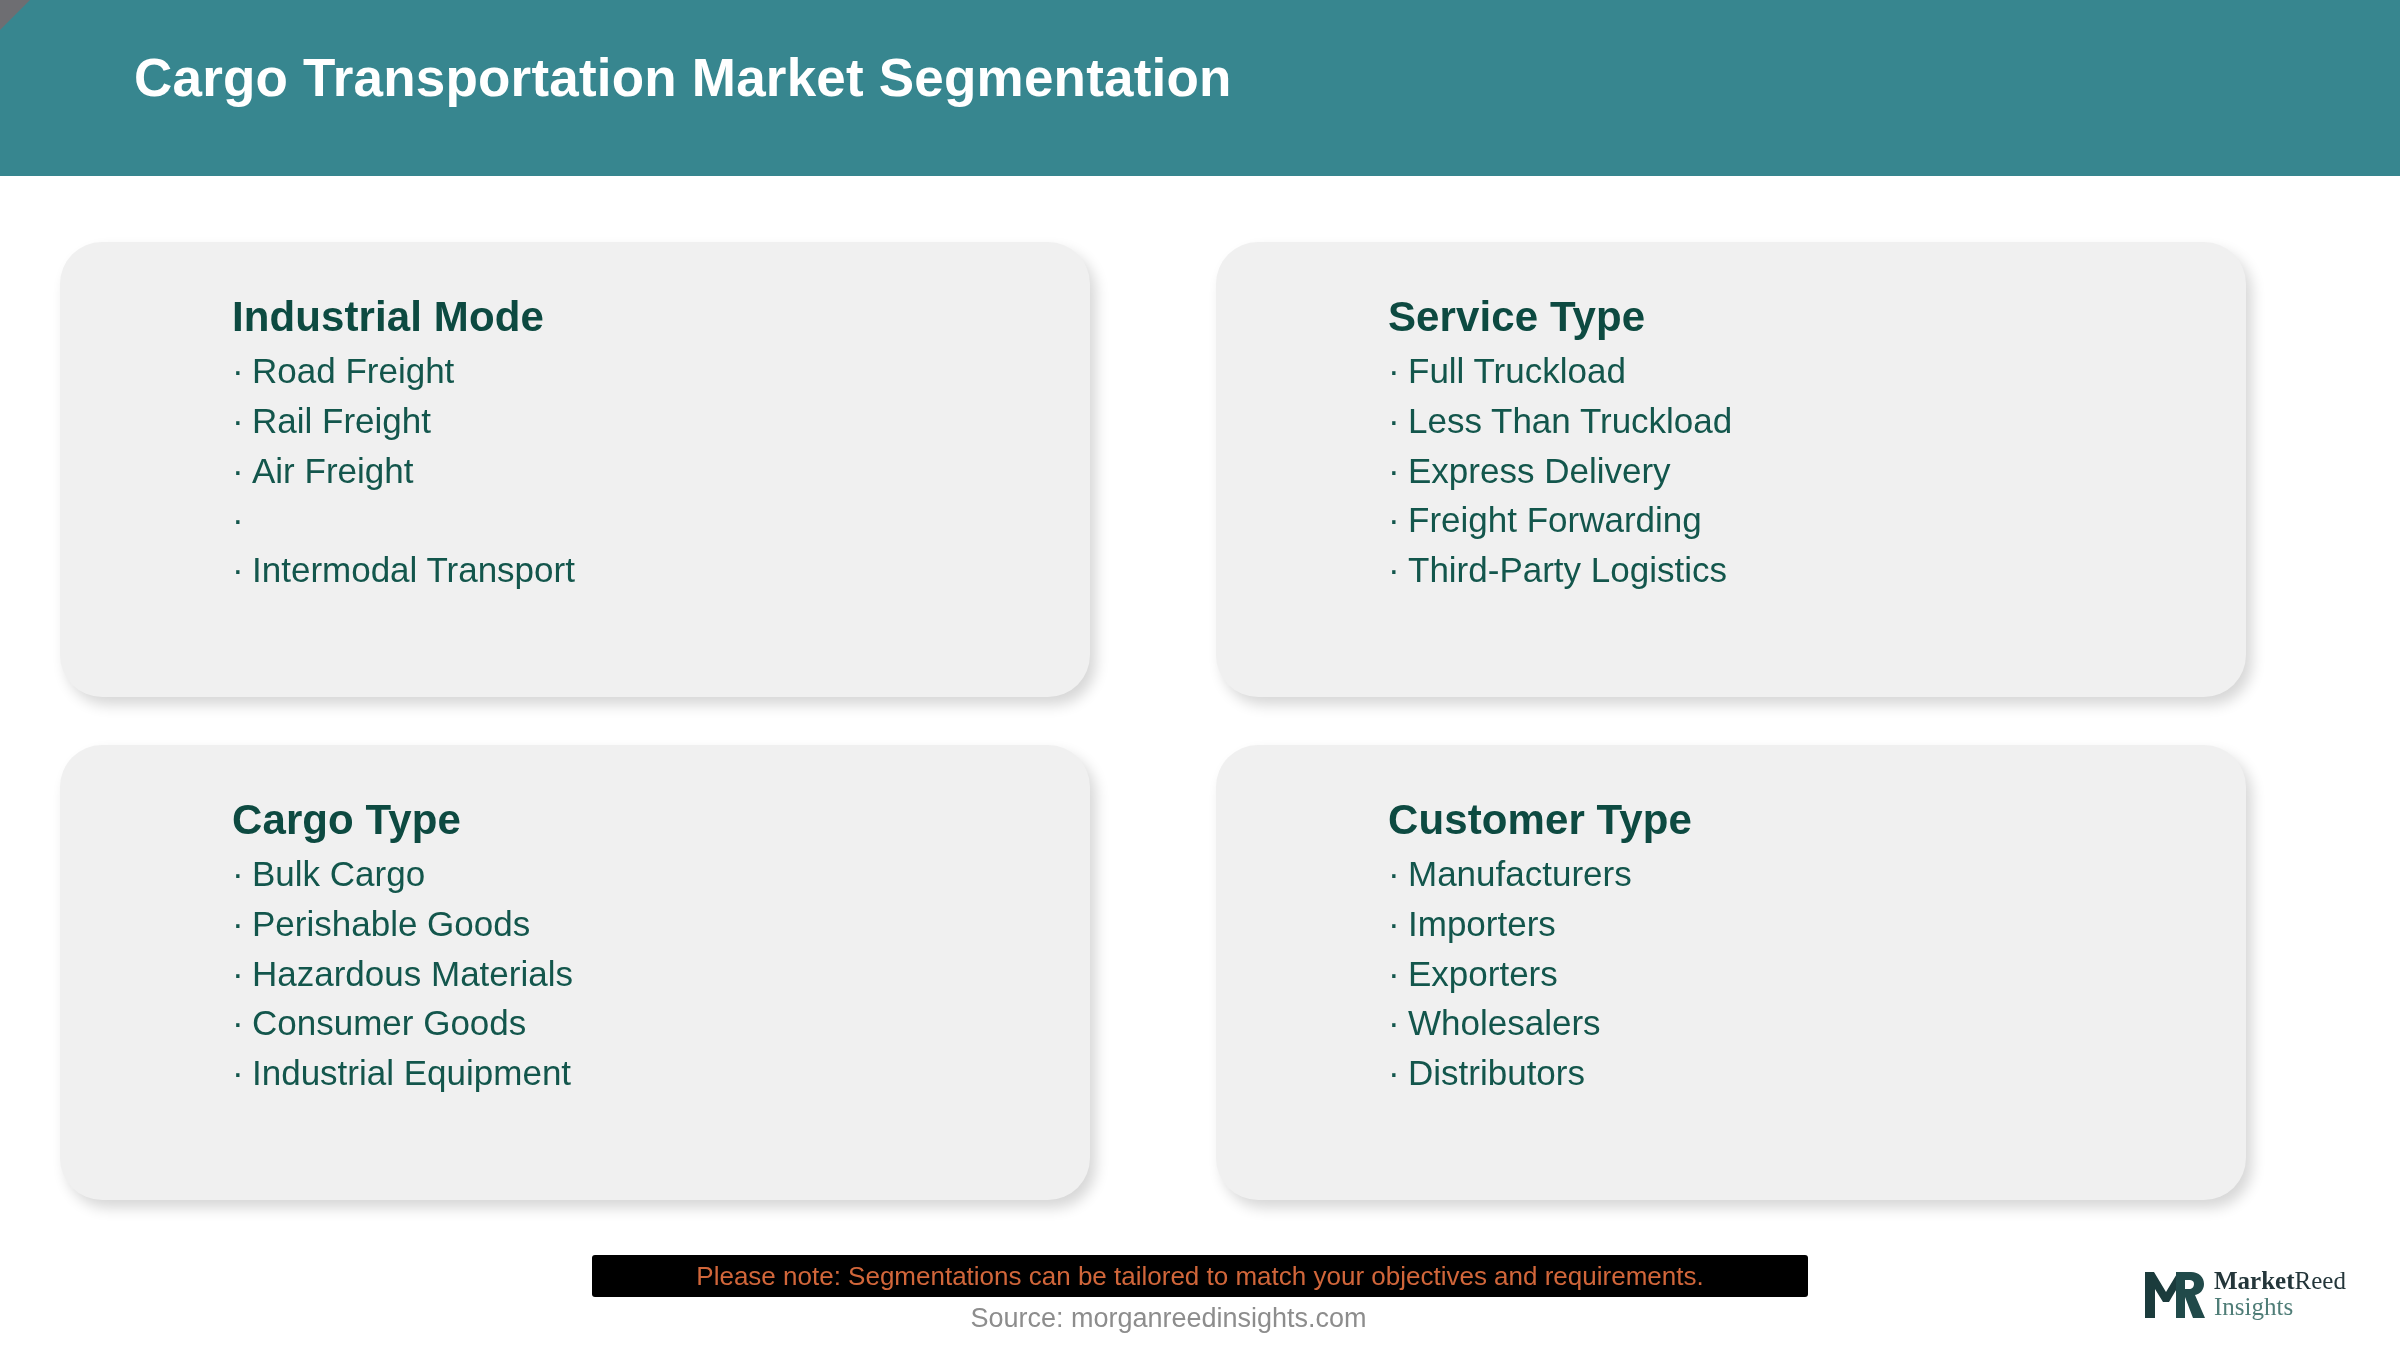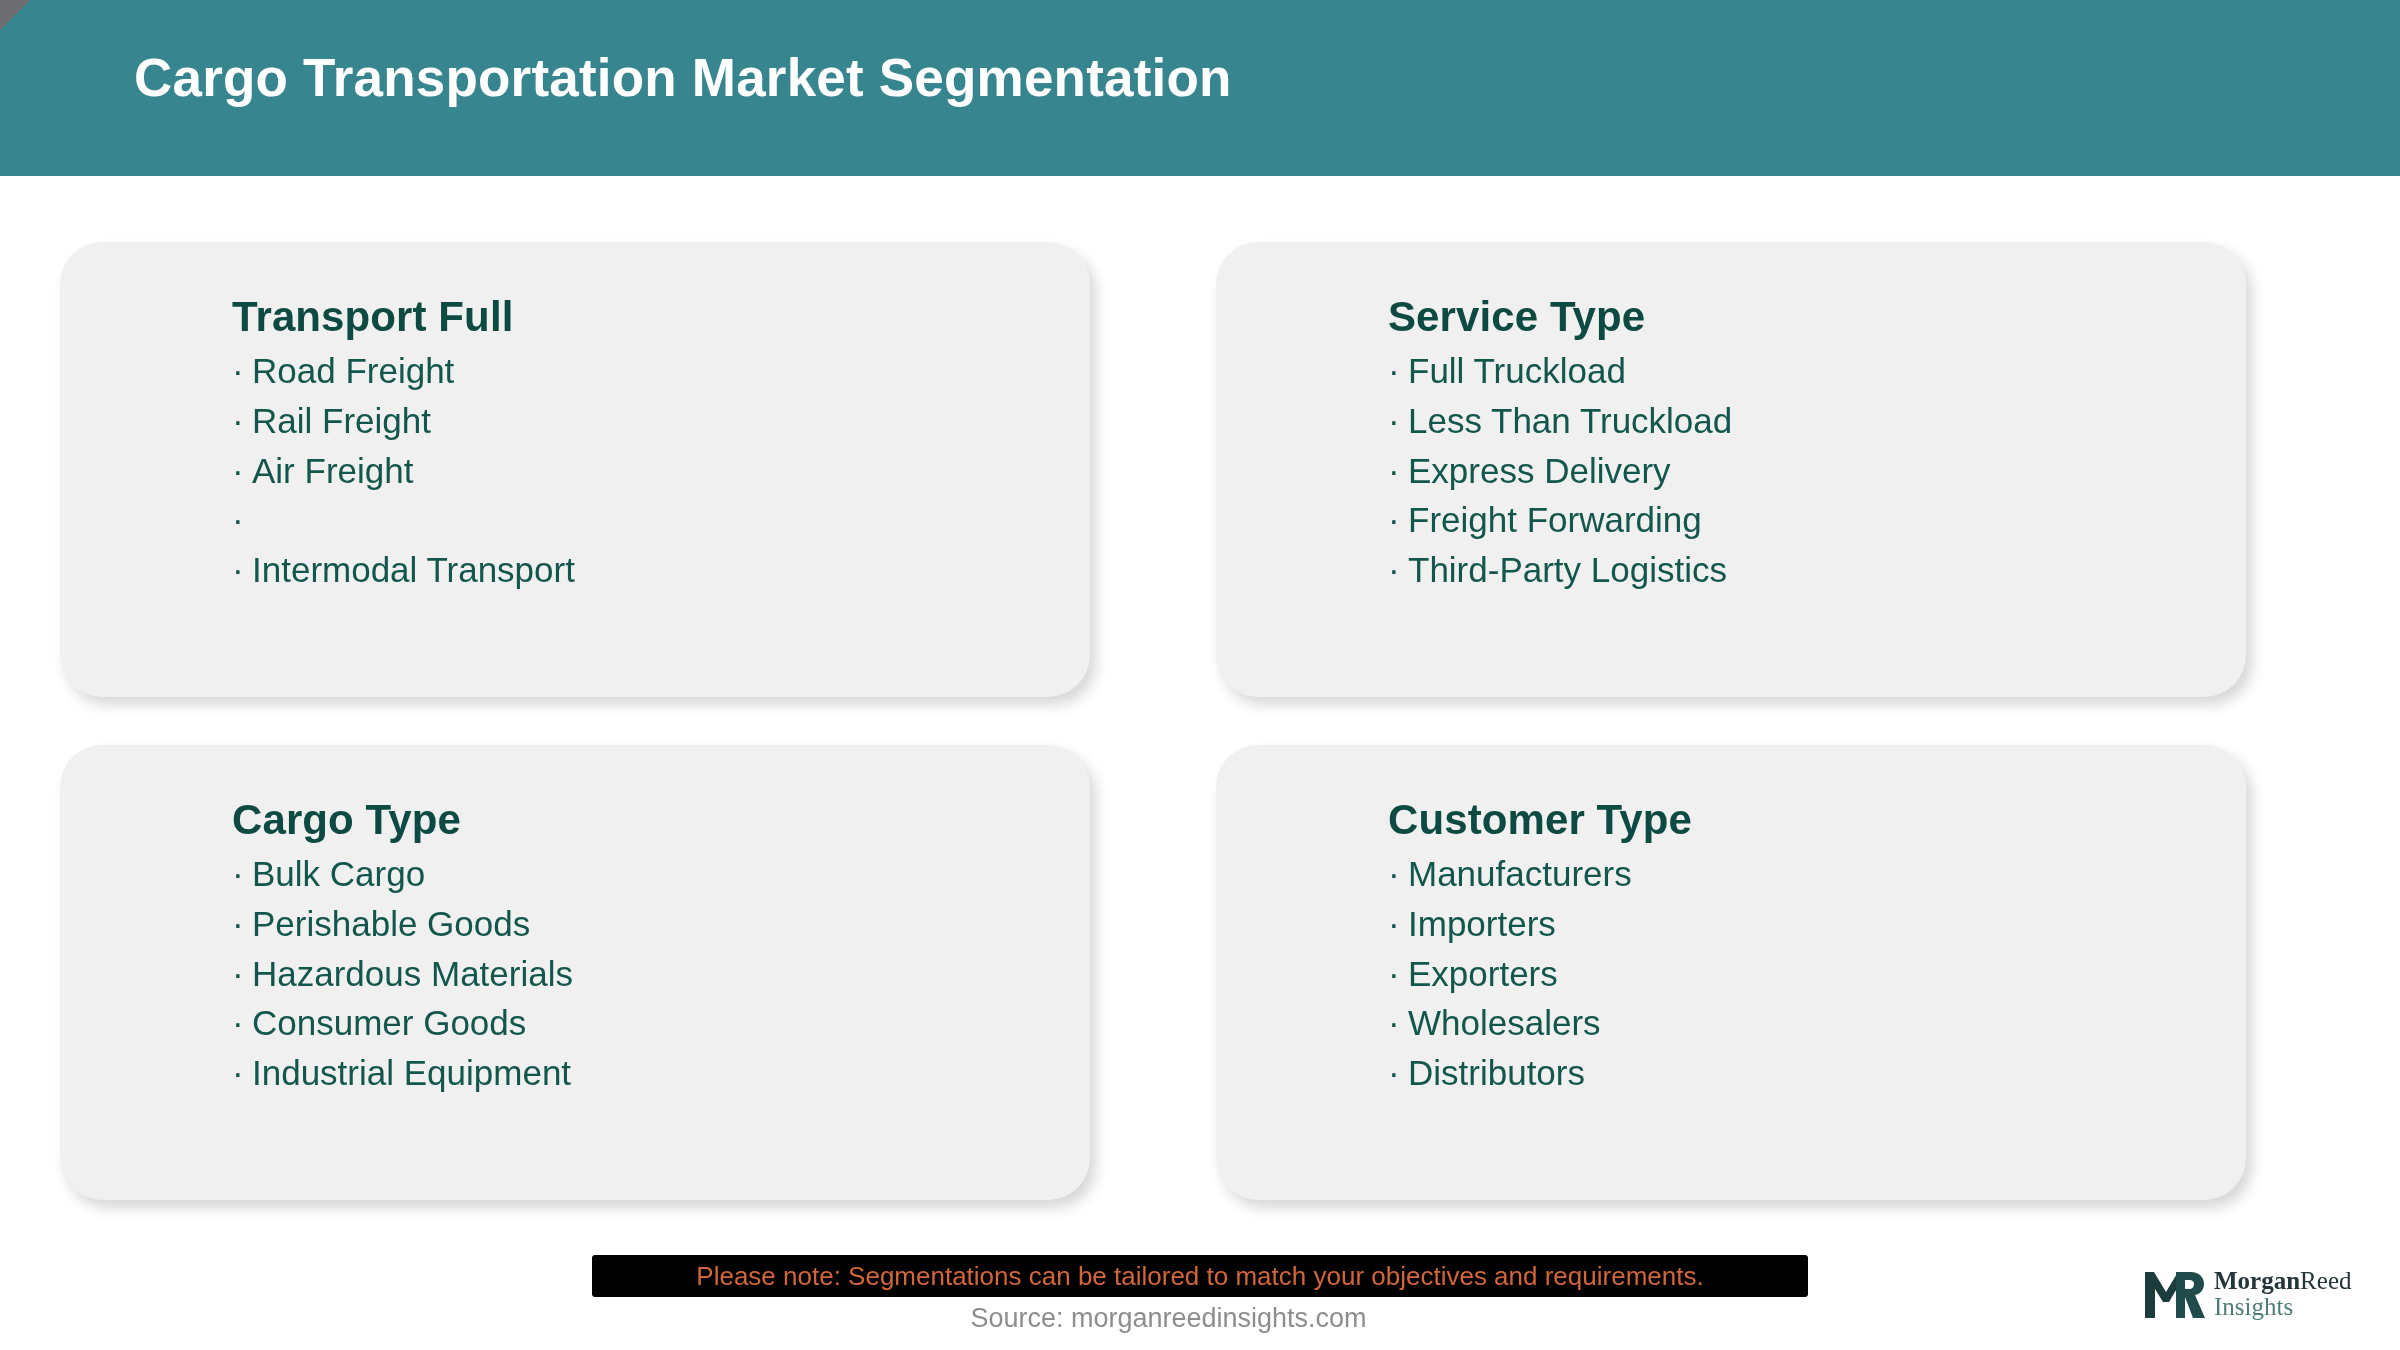--- a/index.html
+++ b/index.html
@@ -179,21 +179,21 @@
 <div class="slide">
 
   <div class="header-band">
     <div class="corner-notch"></div>
   </div>
   <div class="page-title">Cargo Transportation Market Segmentation</div>
 
   <div class="cards">
 
     <div class="card">
-      <div class="card-title">Transport Full</div>
+      <div class="card-title">Industrial Mode</div>
       <ul class="card-list">
         <li>
             <span class="bullet">·</span>
             <span>Road Freight</span>
           </li>
         <li>
             <span class="bullet">·</span>
             <span>Rail Freight</span>
           </li>
         <li>
@@ -295,18 +295,18 @@
   </div>
 
   <div class="source-text">Source: morganreedinsights.com</div>
 
   <div class="logo">
     <svg class="logo-mark" width="62" height="52" viewBox="0 0 62 52">
       <path d="M2 50 L2 4 L11 4 L23 24 L35 4 L36 4 L36 17 L26 34 L20 34 L12 21 L12 50 Z" fill="#1b3b3c"></path>
       <path d="M33 4 L48 4 C56 4 61 9 61 16 C61 22 57 26 52 27 L62 50 L50 50 L42 29 L42 21 L46 21 C49 21 51 19 51 16 C51 13 49 12 46 12 L42 12 L42 50 L33 50 Z" fill="#214a4a"></path>
     </svg>
     <div class="logo-words">
-      <div class="logo-line1"><span class="bold">Morgan</span><span>Reed</span></div>
+      <div class="logo-line1"><span class="bold">Market</span><span>Reed</span></div>
       <div class="logo-line2">Insights</div>
     </div>
   </div>
 
 </div>
 
 </body></html>

